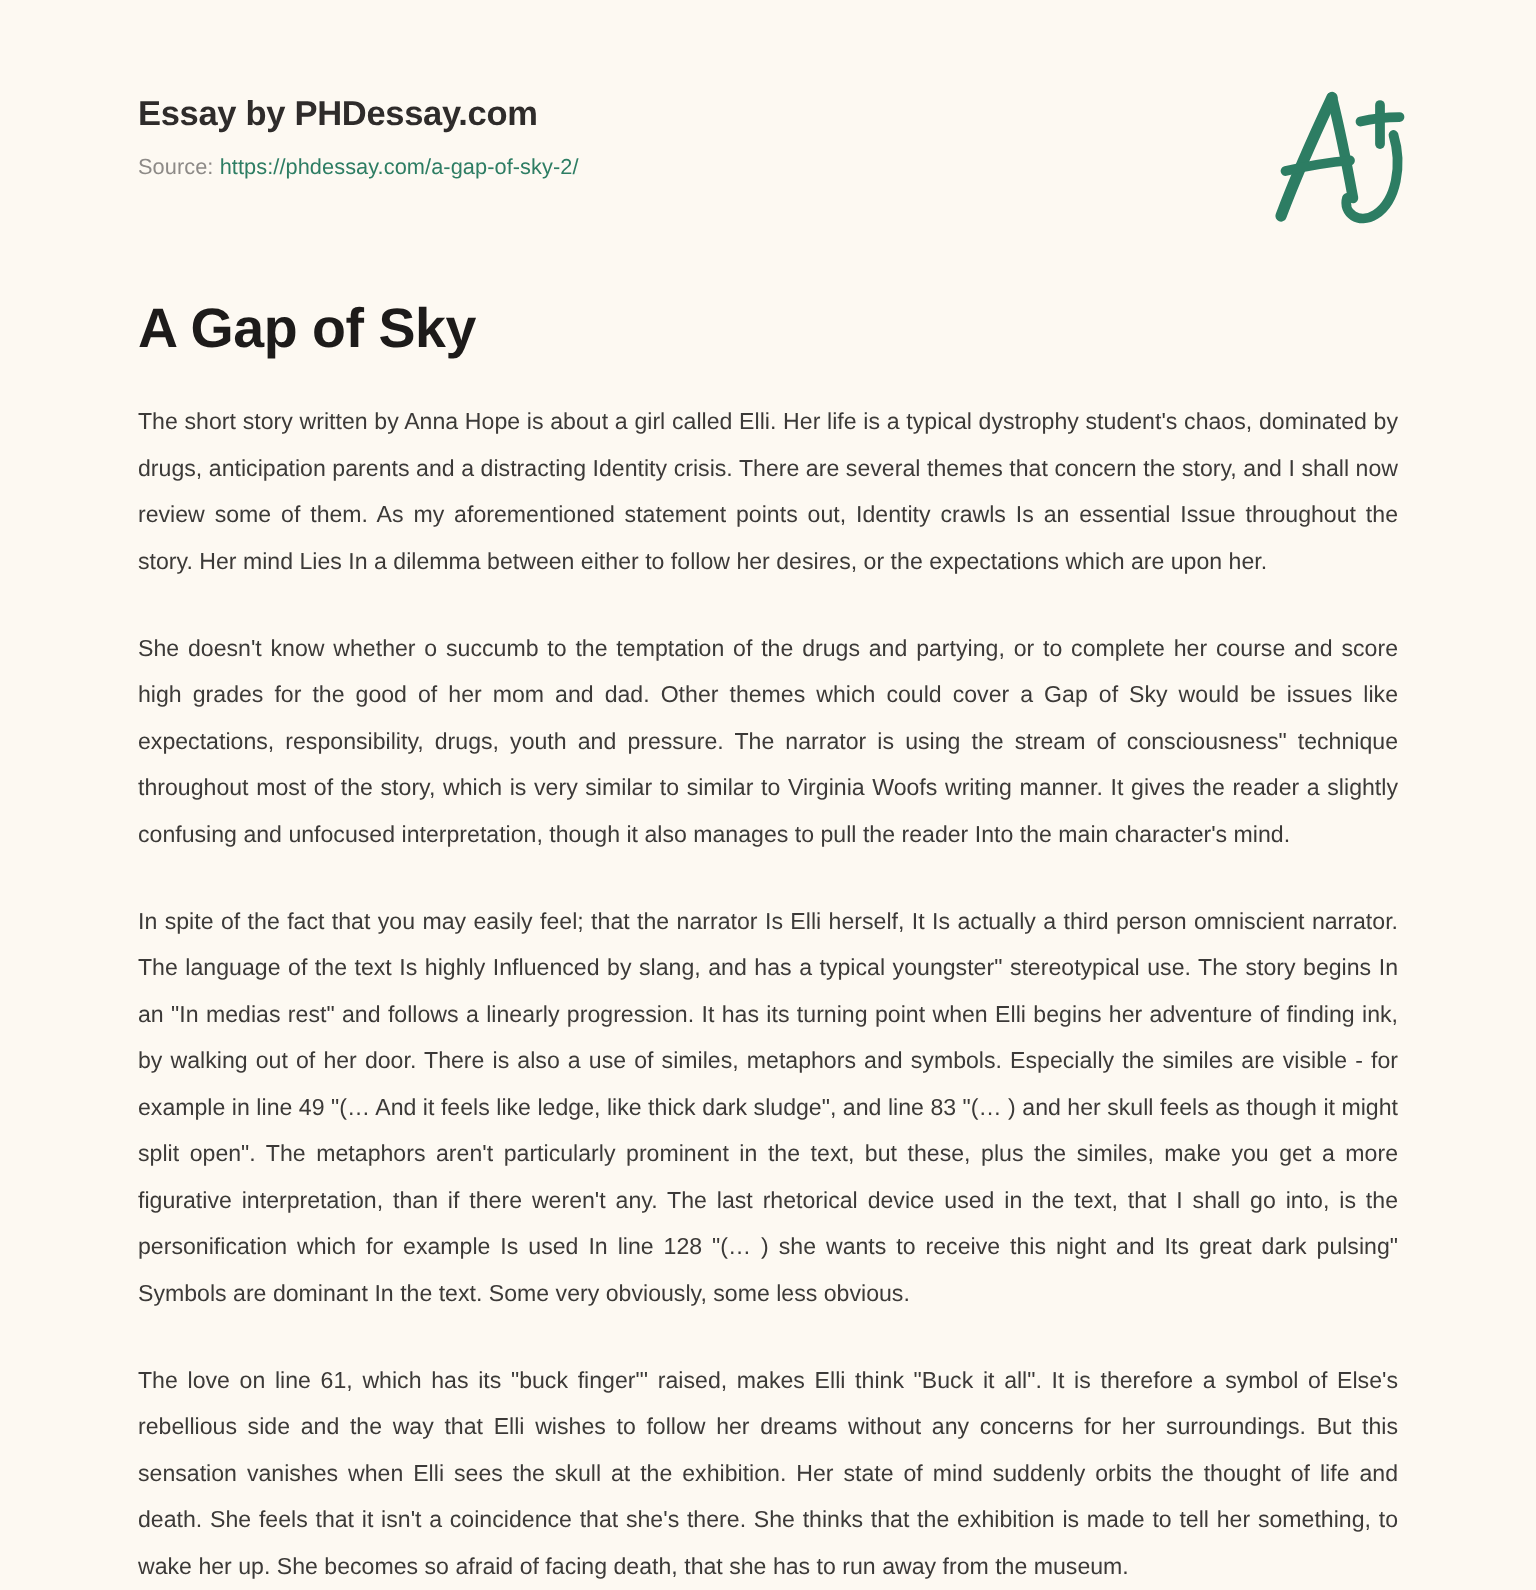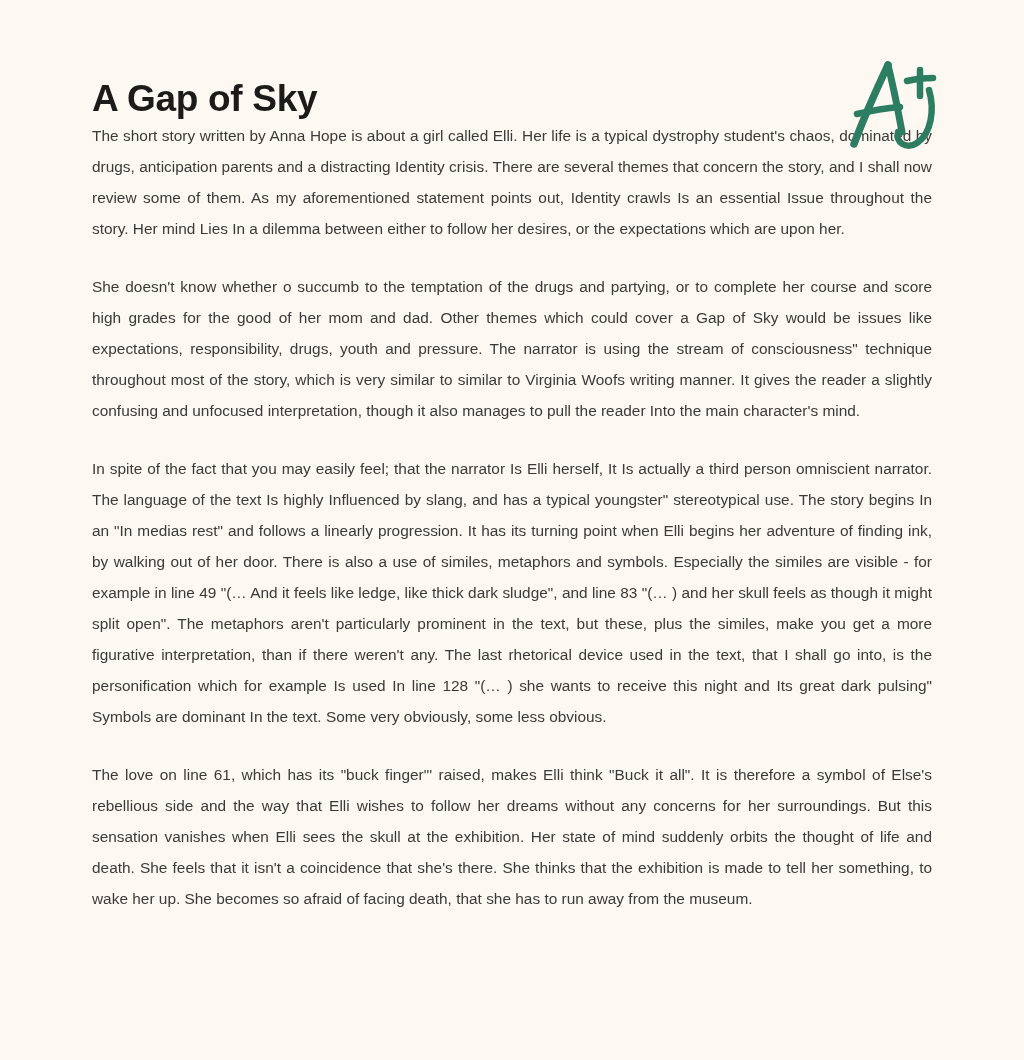--- a/index.html
+++ b/index.html
@@ -58,36 +58,44 @@
   
   .doc-title {
     margin: 0;
     padding-top: 78px;
     font-size: 37px;
     font-weight: bold;
     color: #1d1b1a;
     letter-spacing: -0.3px;
   }
   .body-copy {
+    margin-top: 26px;
   }
   .body-copy p {
     margin: 0 0 27px 0;
     font-size: 15.4px;
     line-height: 31px;
     color: #3c3a38;
     text-align: justify;
     letter-spacing: 0.01px;
   }
   .body-copy p:last-child { margin-bottom: 0; }
 </style>
 </head>
 <body>
 
 <div class="page">
 
+  <div class="header">
+    <h1 class="site-title">Essay by PHDessay.com</h1>
+    <div class="source-line">
+      <span>Source:</span>
+      <a class="source-link" href="#">https://phdessay.com/a-gap-of-sky-2/</a>
+    </div>
+  </div>
 
   <div class="logo">
     <svg viewBox="0 0 120 110" xmlns="http://www.w3.org/2000/svg" aria-hidden="true">
       <g fill="none" stroke="#2d7d63" stroke-linecap="round" stroke-linejoin="round">
 
         <path d="M56 13 C48 30, 34 60, 22 92" stroke-width="7.5"></path>
 
         <path d="M56 13 C61 33, 66 58, 70 80" stroke-width="7"></path>
 
         <path d="M25 62 C38 59, 56 56, 68 55" stroke-width="6.5"></path>

